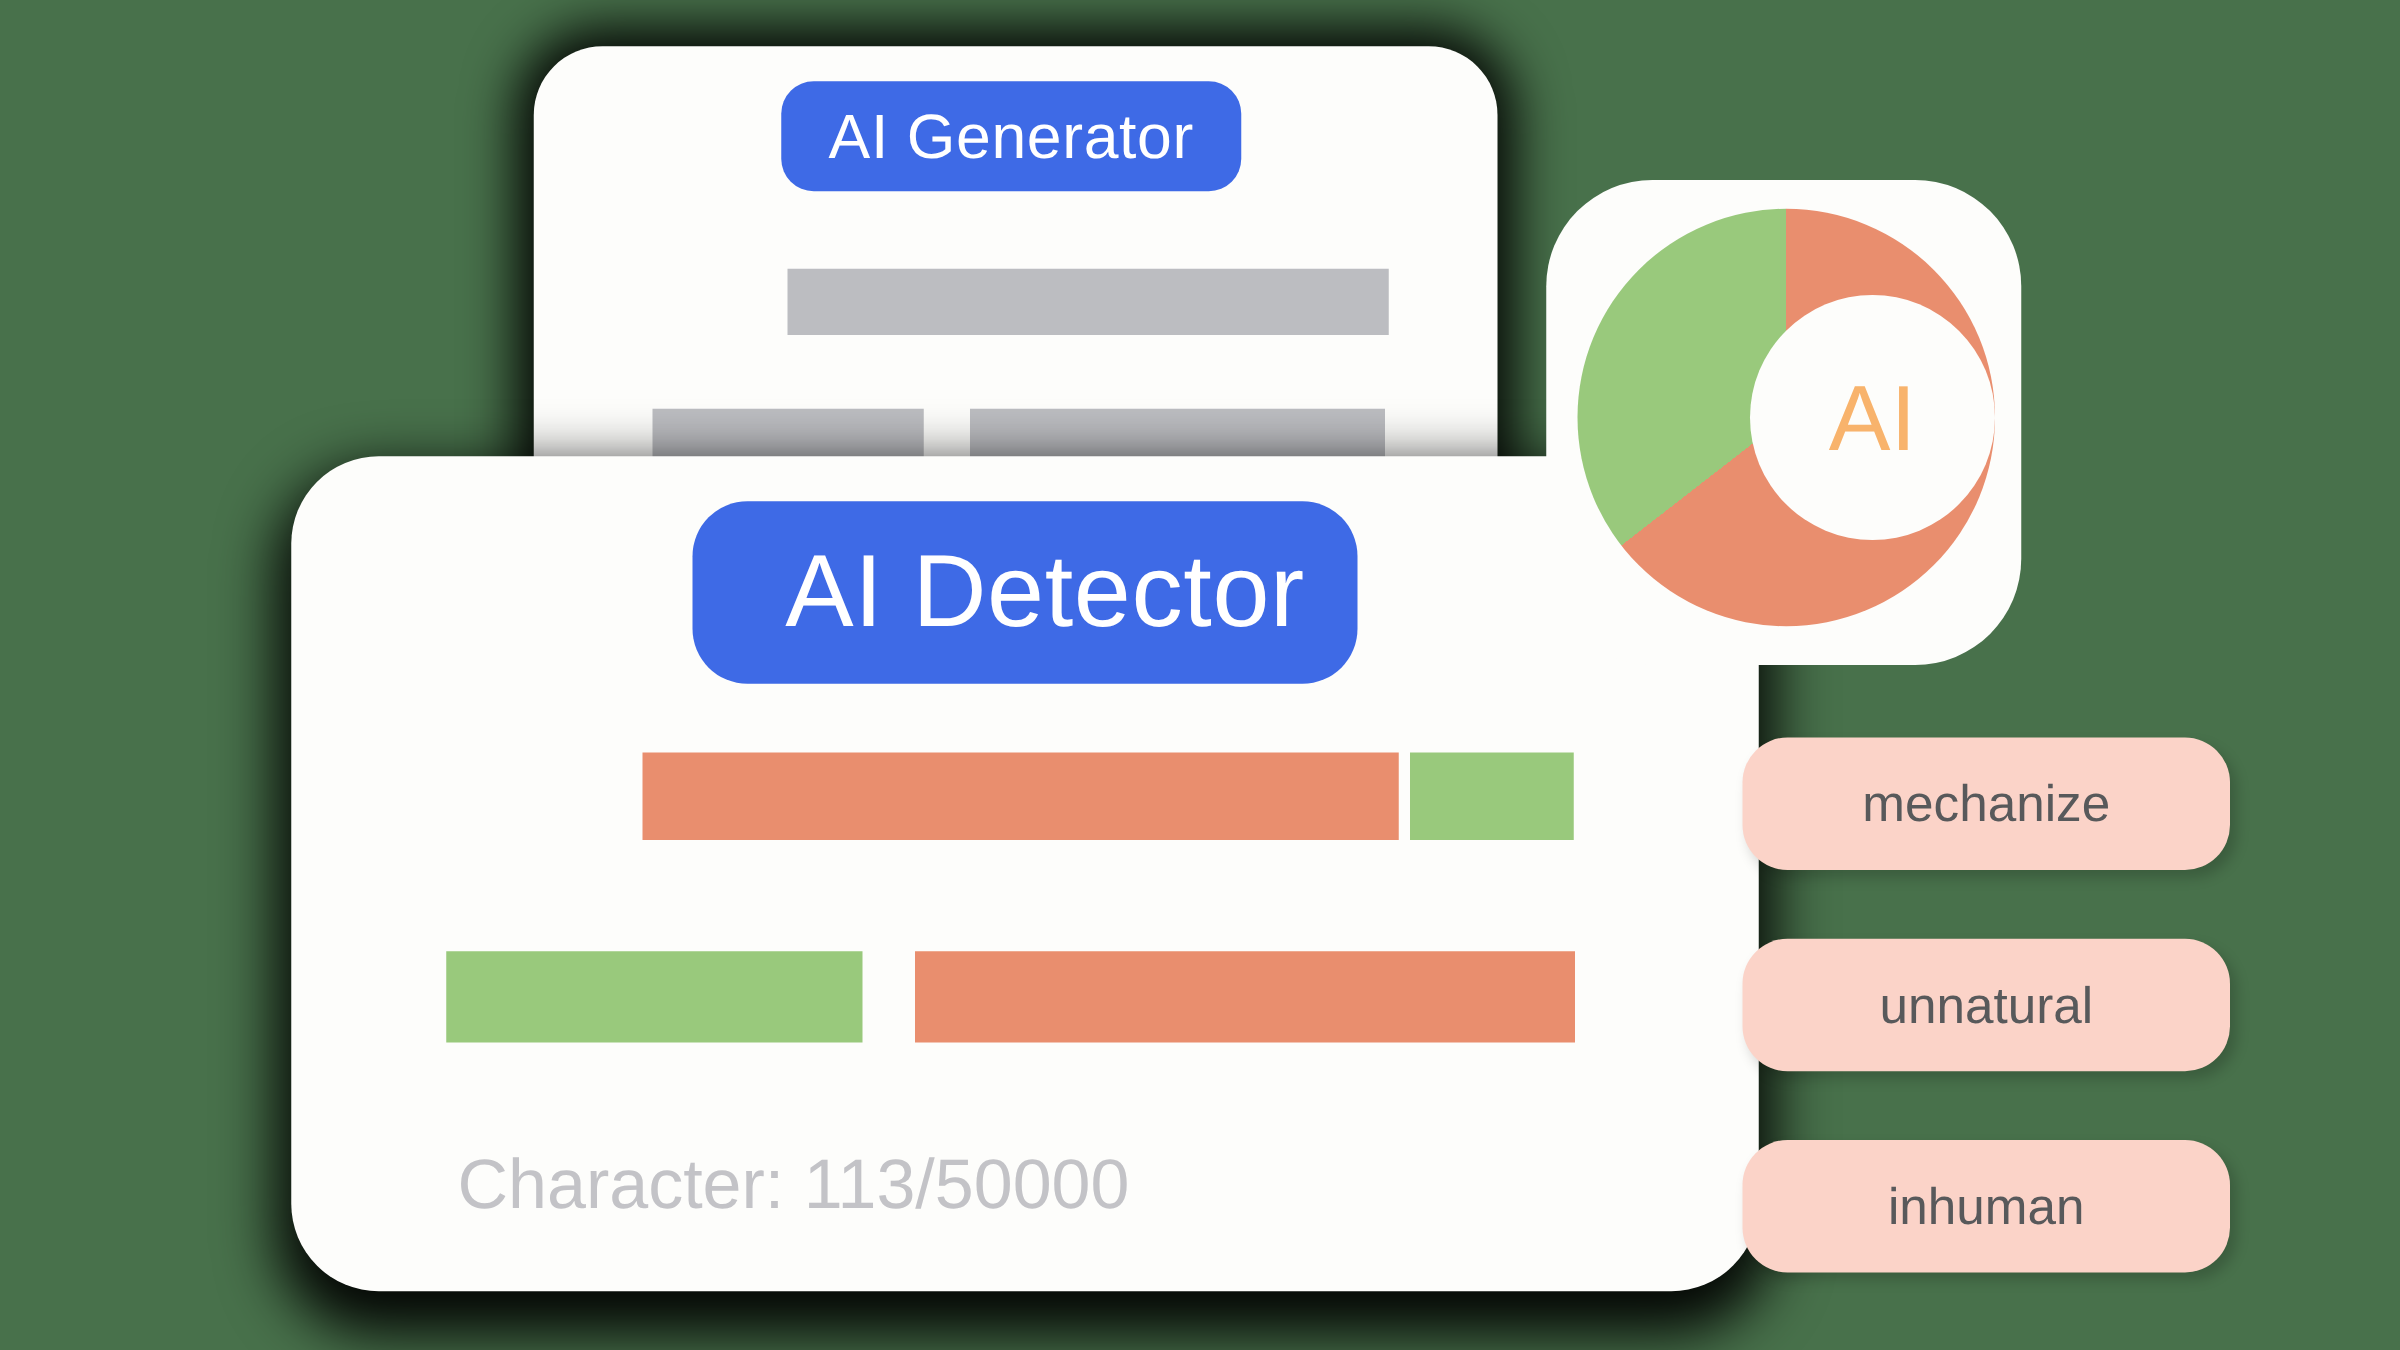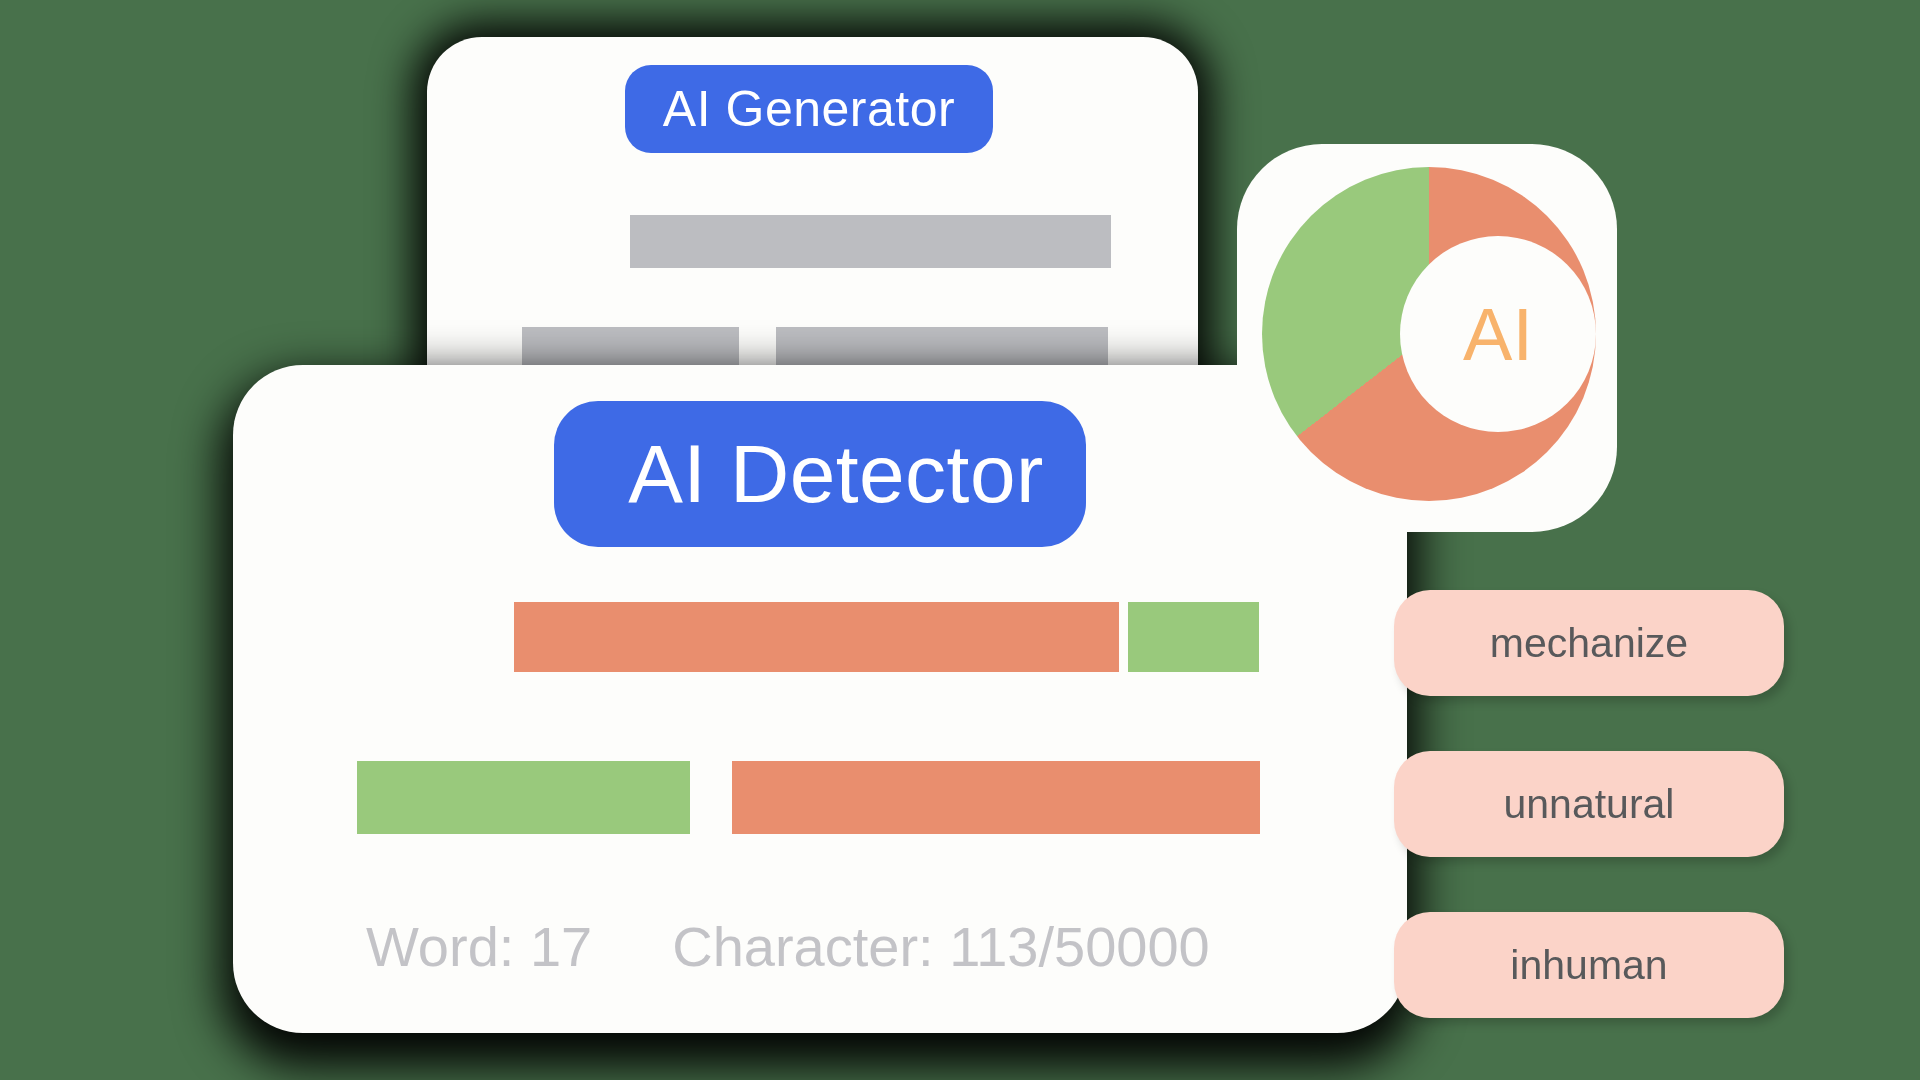--- a/index.html
+++ b/index.html
@@ -101,21 +101,20 @@
 
   <div class="card detector-card">
     <div class="badge badge-detector">AI Detector</div>
 
     <div class="hl-bar r1-salmon"></div>
     <div class="hl-bar r1-green"></div>
     <div class="hl-bar r2-green"></div>
     <div class="hl-bar r2-salmon"></div>
 
     <div class="footer">
-      <span>Word: 17</span>
       <span>Character: 113/50000</span>
     </div>
   </div>
 
   <div class="donut-card">
     <div class="donut" id="donut" style="background: conic-gradient(rgb(233, 142, 110) 0deg, rgb(233, 142, 110) 232.2deg, rgb(153, 201, 124) 232.2deg, rgb(153, 201, 124) 360deg);">
       <div class="donut-hole">
         <span>AI</span>
       </div>
     </div>

